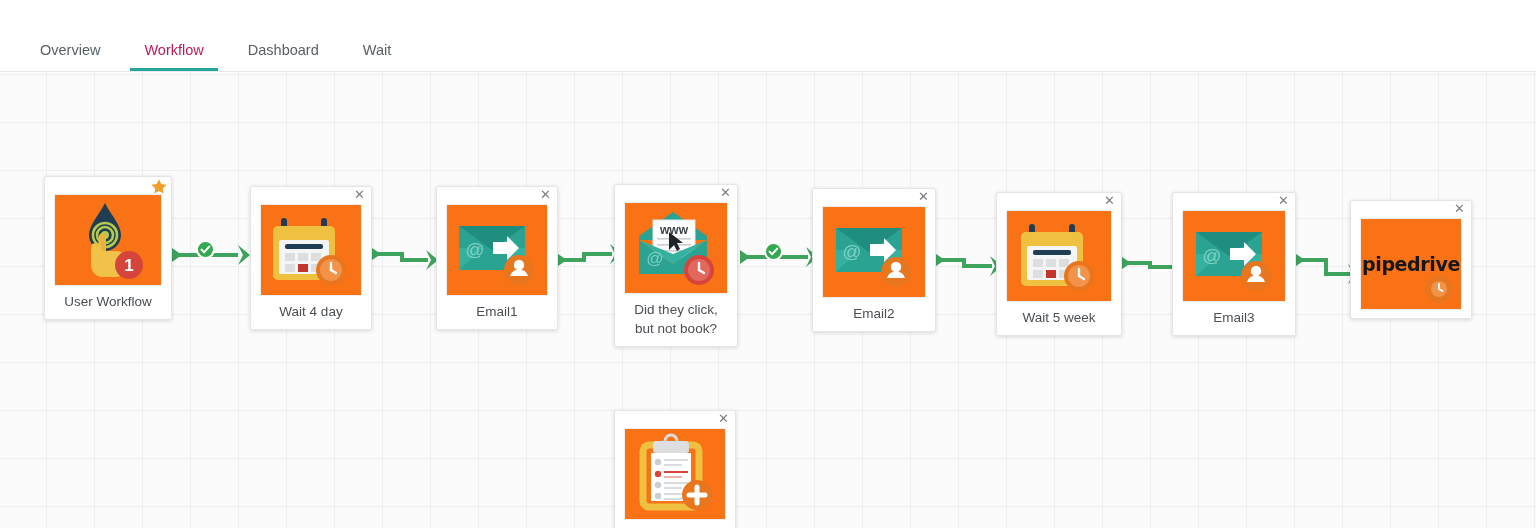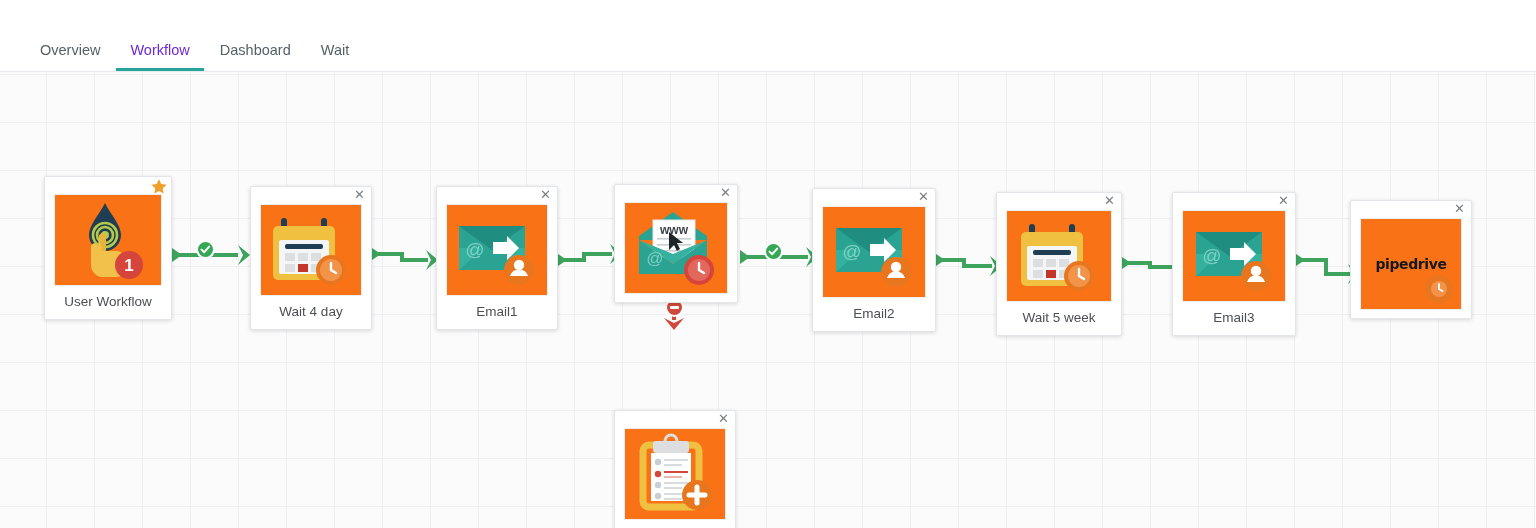--- a/index.html
+++ b/index.html
@@ -14,32 +14,32 @@
   
   .tabbar {
     position: absolute; left: 0; top: 0;
     width: 1536px; height: 72px;
     background: #ffffff;
     border-bottom: 1px solid #e6eaed;
     box-sizing: border-box;
   }
   .tabs {
     position: absolute; left: 26px; bottom: 0;
-    display: flex; align-items: flex-end; gap: 2px;
+    display: flex; align-items: flex-start; gap: 16px;
   }
   .tab {
     position: relative;
     padding: 0 14px 12px 14px;
     font-size: 14.5px;
     color: #555f66;
     line-height: 18px;
     cursor: pointer;
     white-space: nowrap;
   }
-  .tab.active { color: #6d28d9; margin-top: 32px; }
+  .tab.active { color: #be185d; }
   .tab.active::after {
     content: "";
     position: absolute; left: 0; right: 0; bottom: 0;
     height: 3px; background: #26a69a;
   }
 
   
   .canvas {
     position: absolute; left: 0; top: 72px;
     width: 1536px; height: 456px;
@@ -293,20 +293,21 @@
           <rect x="26" y="44" width="24" height="1.6" fill="#c9ced2"></rect>
           <path d="M38 26 L38 44 L43 39 L46 45 L49 43 L46 37 L52 37 Z" fill="#1f2428"></path>
           <path d="M8 34 L42 58 L76 34 L76 68 L8 68 Z" fill="#2aa393"></path>
           <path d="M8 34 L42 58 L76 34 L42 48 Z" fill="#35b1a0"></path>
           <text x="24" y="58" font-family="Liberation Sans, sans-serif" font-size="17" fill="#7fd0c3" text-anchor="middle">@</text>
           <circle cx="68" cy="64" r="15" fill="#d6453c"></circle>
           <circle cx="68" cy="64" r="11" fill="#e2685c"></circle>
           <path d="M68 57 L68 64 L73 67" stroke="#ffffff" stroke-width="2.4" fill="none" stroke-linecap="round"></path>
         </svg>
       </div>
+      <div class="nlabel">Did they click, but not book?</div>
     </div>
 
     <div class="node" style="left:812px; top:116px; width:124px;">
       <span class="close">✕</span>
       <div class="iconbox">
         <svg width="88" height="76" viewBox="0 0 88 76">
           <rect x="6" y="14" width="66" height="44" fill="#2aa393"></rect>
           <path d="M6 14 L39 38 L72 14 Z" fill="#1f8e80"></path>
           <path d="M6 58 L30 36 L6 36 Z" fill="#35b1a0"></path>
           <path d="M72 58 L48 36 L72 36 Z" fill="#35b1a0"></path>
@@ -358,21 +359,21 @@
           <path d="M57 64 a9.5 9.5 0 0 1 18 0 Z" fill="#ffffff"></path>
         </svg>
       </div>
       <div class="nlabel">Email3</div>
     </div>
 
     <div class="node" style="left:1350px; top:128px; width:122px;">
       <span class="close">✕</span>
       <div class="iconbox">
         <div style="position:relative; width:100%; height:100%; display:flex; align-items:center; justify-content:center;">
-          <span style="font-family:'DejaVu Sans', sans-serif; font-size:14px; font-weight:bold; color:#16171a; letter-spacing:-0.4px;">pipedrive</span>
+          <span style="font-family:'DejaVu Sans', sans-serif; font-size:19px; font-weight:bold; color:#16171a; letter-spacing:-0.4px;">pipedrive</span>
           <span class="badge" style="right:8px; bottom:6px; width:28px; height:28px; background:#e8761f;">
             <svg width="20" height="20" viewBox="0 0 20 20">
               <circle cx="10" cy="10" r="8" fill="#f2934a"></circle>
               <path d="M10 5 L10 10 L13.5 12" stroke="#ffffff" stroke-width="1.8" fill="none" stroke-linecap="round"></path>
             </svg>
           </span>
         </div>
       </div>
     </div>
 

